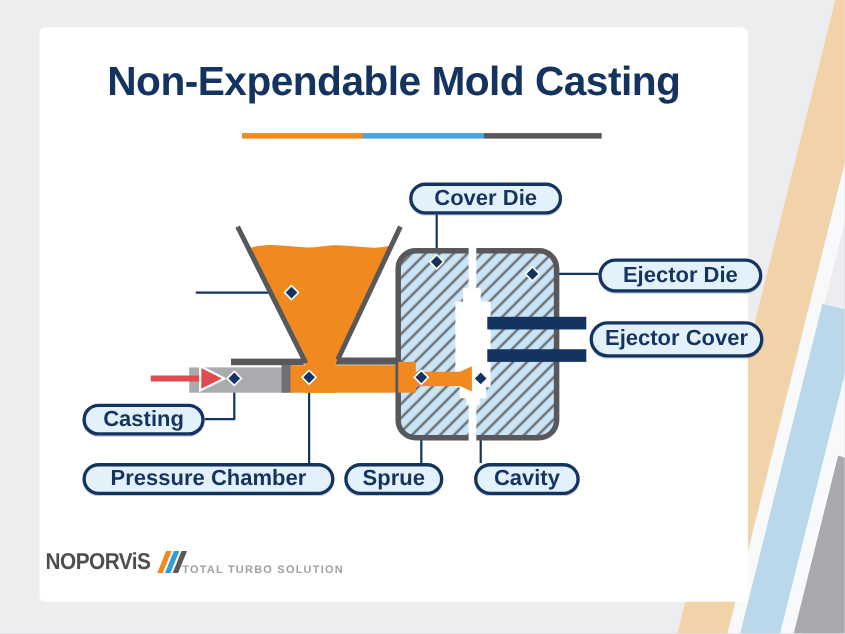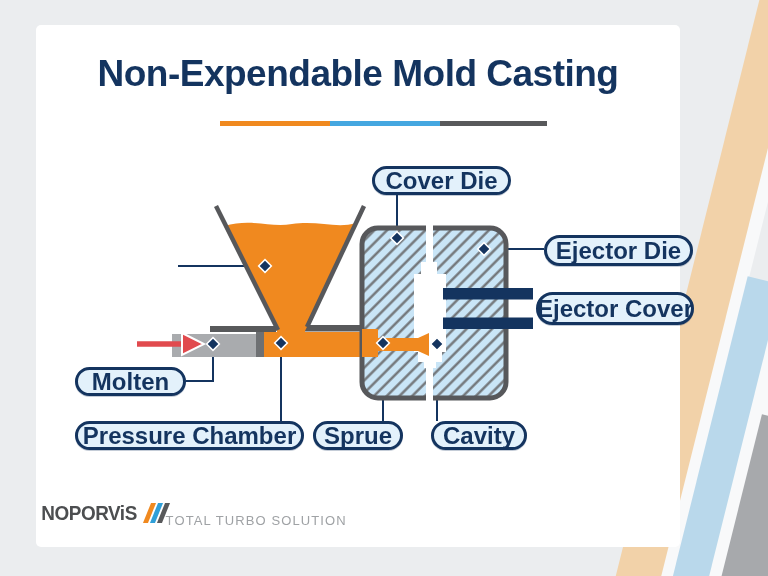--- a/index.html
+++ b/index.html
@@ -21,34 +21,34 @@
          font-size:37px;font-weight:bold;color:#14345f;letter-spacing:-0.5px;}
   .divider{position:absolute;left:184px;top:96px;width:327px;height:4.5px;display:flex;}
   .divider .seg1{width:110px;background:#f0891f;}
   .divider .seg2{width:110px;background:#45a7e0;}
   .divider .seg3{width:107px;background:#58595b;}
 
   .diagram-svg{position:absolute;left:0;top:0;width:692px;height:522px;}
 
   .pill{position:absolute;display:flex;align-items:center;justify-content:center;
         background:#e3f1fb;border:3px solid #14345f;border-radius:999px;
-        color:#14345f;font-weight:bold;font-size:24px;white-space:nowrap;
+        color:#14345f;font-weight:bold;font-size:20px;white-space:nowrap;
         box-shadow:0 1px 0 rgba(20,52,94,0.25);}
 
   .logo{position:absolute;left:0;right:0;top:472px;display:flex;flex-direction:row;
         align-items:center;}
   .logo-row{display:flex;align-items:center;gap:5px;}
   .brand{font-size:21px;font-weight:bold;color:#4c4e50;letter-spacing:-0.5px;
          transform:scaleX(0.9);}
   .slashes{display:flex;gap:2.5px;height:20px;align-items:stretch;}
   .slashes span{width:4.5px;transform:skewX(-22deg);display:block;}
   .slash-o{background:#f0891f;}
   .slash-b{background:#2f9fd8;}
   .slash-g{background:#58595b;}
-  .tagline{margin-top:16px;font-size:13px;letter-spacing:1.1px;color:#9fa2a5;font-weight:normal;}
+  .tagline{margin-top:16px;font-size:10px;letter-spacing:1.1px;color:#9fa2a5;font-weight:bold;}
 </style>
 </head>
 <body>
 
 <div class="stage">
 
   <div class="stripe tan"></div>
   <div class="stripe g1"></div>
   <div class="stripe blue"></div>
   <div class="stripe g2"></div>
@@ -122,21 +122,21 @@
         <rect x="378.5" y="338.5" width="9" height="9" transform="rotate(45 383 343)"></rect>
         <rect x="432.5" y="339.5" width="9" height="9" transform="rotate(45 437 344)"></rect>
         <rect x="392.5" y="233.5" width="9" height="9" transform="rotate(45 397 238)"></rect>
         <rect x="479.5" y="244.5" width="9" height="9" transform="rotate(45 484 249)"></rect>
       </g>
     </svg>
 
     <div class="pill" style="left:336px;top:141px;width:139px;height:29px;">Cover Die</div>
     <div class="pill" style="left:508px;top:210px;width:149px;height:31px;">Ejector Die</div>
     <div class="pill" style="left:500px;top:267px;width:158px;height:33px;">Ejector Cover</div>
-    <div class="pill" style="left:39px; top:342px;width:111px;height:29px;">Molten</div>
+    <div class="pill" style="left:39px; top:342px;width:111px;height:29px;">Casting</div>
     <div class="pill" style="left:39px; top:396px;width:229px;height:29px;">Pressure Chamber</div>
     <div class="pill" style="left:277px;top:396px;width:90px;height:29px;">Sprue</div>
     <div class="pill" style="left:395px;top:396px;width:96px;height:29px;">Cavity</div>
 
     <div class="logo">
       <div class="logo-row">
         <span class="brand">NOPORViS</span>
         <span class="slashes">
           <span class="slash-o"></span>
             <span class="slash-b"></span>

